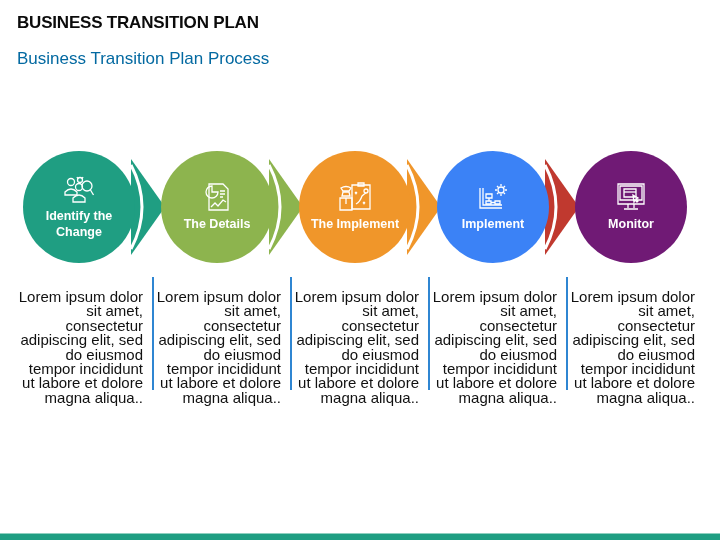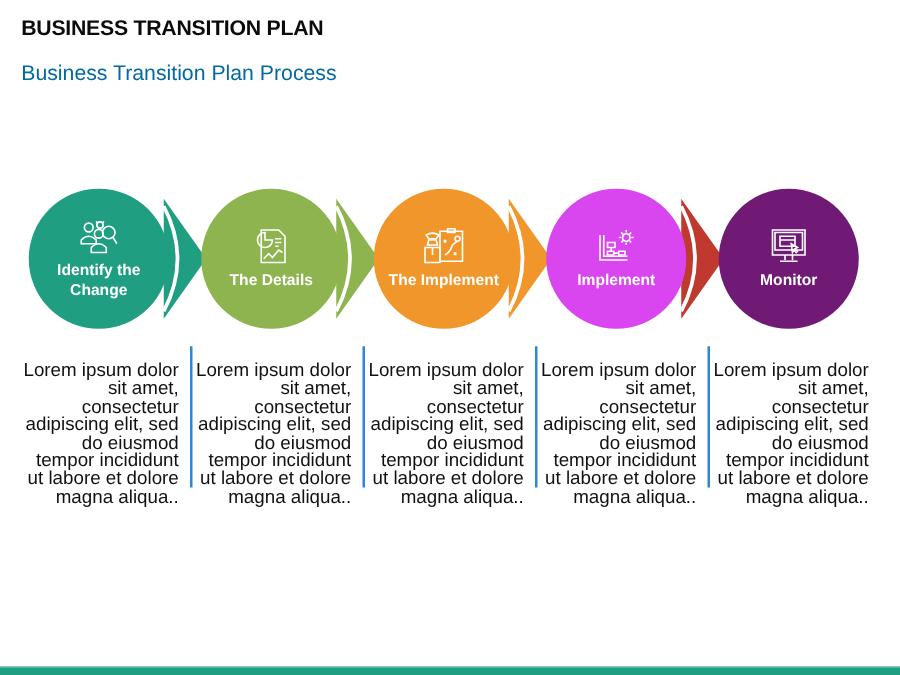--- a/index.html
+++ b/index.html
@@ -114,21 +114,21 @@
   </div>
 </div>
 <div class="desc" style="left:291px;">Lorem ipsum dolor sit amet, consectetur adipiscing elit, sed do eiusmod tempor incididunt ut labore et dolore magna aliqua..</div>
 <div class="sep" style="left:428px;"></div>
 
 <div class="step" style="left:437px;">
   <svg class="arrow" viewBox="0 0 64 96">
     <path d="M30 0 L64 48 L30 96 Z" fill="#c0392f"></path>
     <path d="M30 6 Q52 48 30 90" fill="none" stroke="#fff" stroke-width="3"></path>
   </svg>
-  <div class="circle" style="background:#d946ef;">
+  <div class="circle" style="background:#3b82f6;">
     <div class="icon">
       <svg viewBox="0 0 34 30" fill="none" stroke="#fff" stroke-width="1.3">
         <path d="M4 6 v20 h22"></path>
           <path d="M7 6 v17 h19"></path>
         <path d="M10 12 h6 v4 h-6 z"></path>
           <path d="M10 19 h5 v3 h-5 z"></path>
           <path d="M19 19 h5 v3 h-5 z"></path>
         <path d="M13 16 v3 M15 20.5 h4"></path>
         <circle cx="25" cy="8" r="3"></circle>
         <path d="M25 2 v2 M25 12 v2 M19 8 h2 M29 8 h2 M21 4 l1.5 1.5 M27.5 10.5 l1.5 1.5 M21 12 l1.5 -1.5 M27.5 5.5 l1.5 -1.5"></path>

